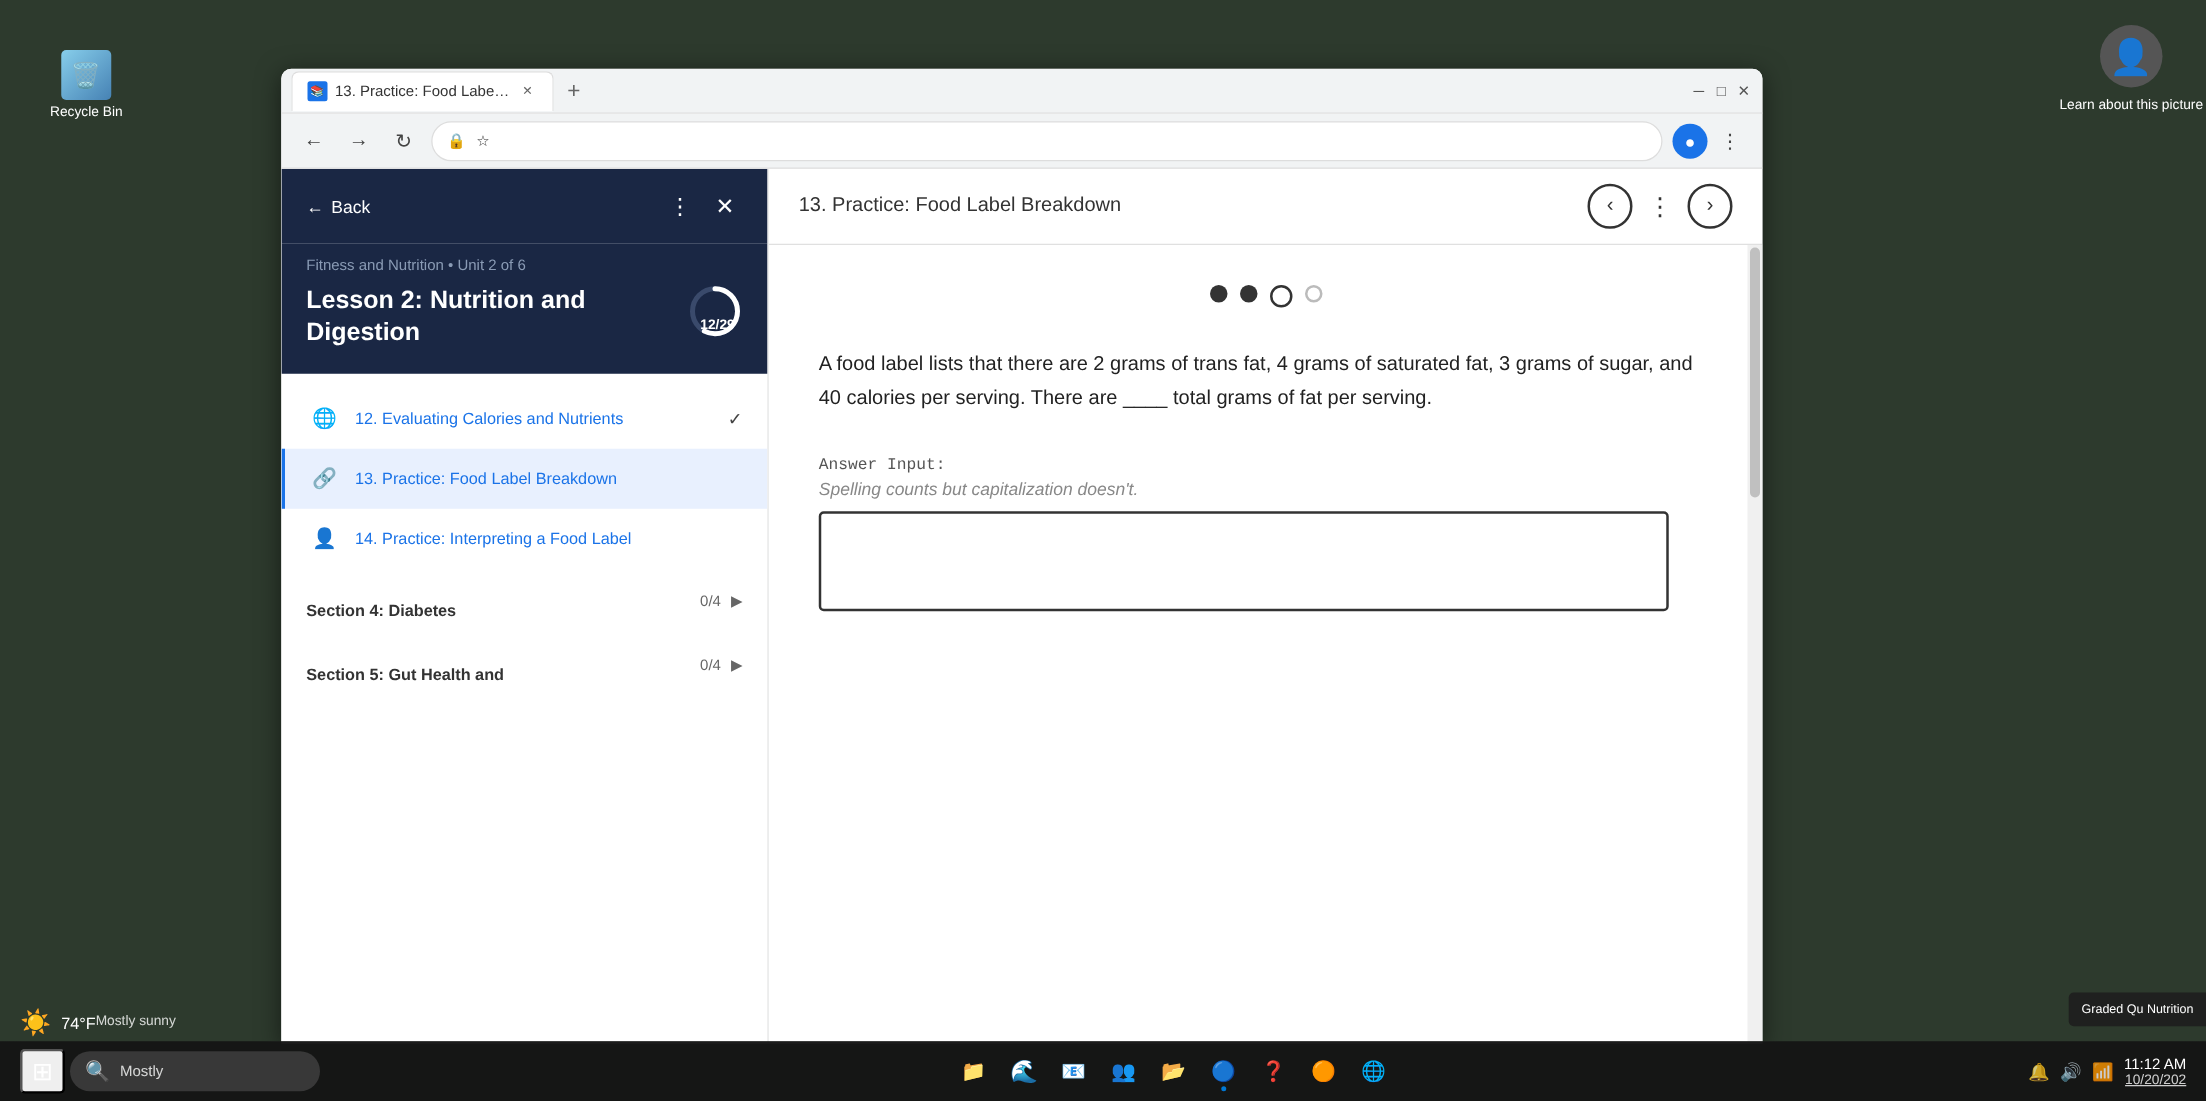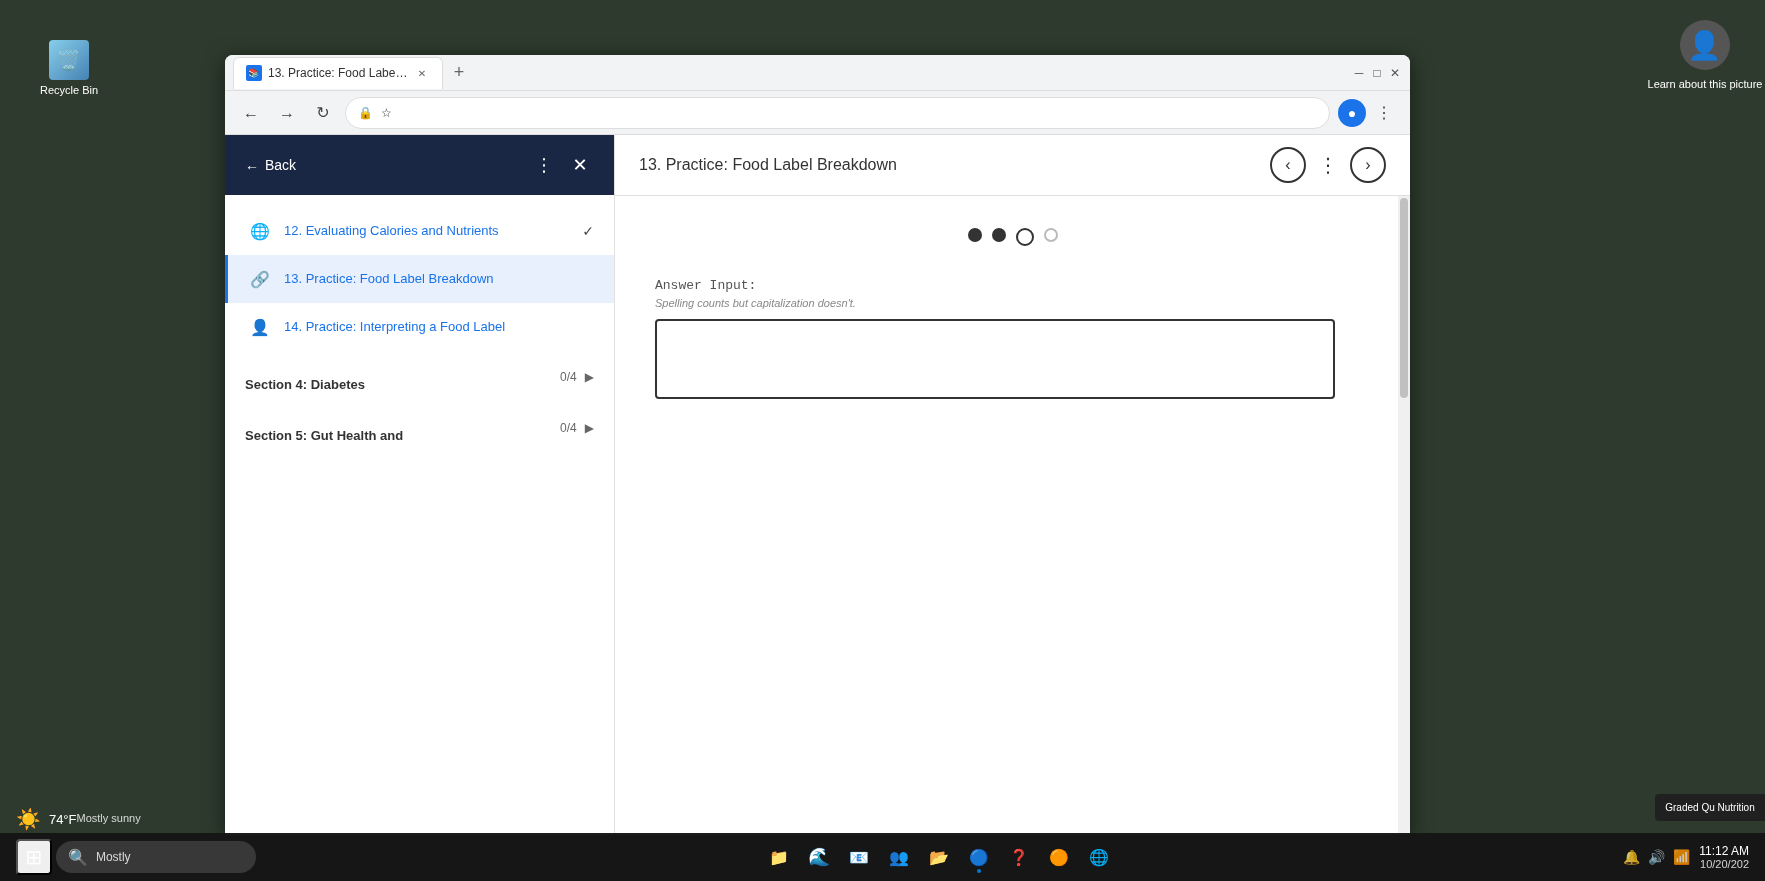--- a/index.html
+++ b/index.html
@@ -509,21 +509,21 @@
       line-height: 1.7;
       margin-bottom: 32px;
     }
     .answer-label {
       font-size: 13px;
       color: #555;
       margin-bottom: 4px;
       font-family: Liberation Mono, monospace;
     }
     .answer-hint {
-      font-size: 11px;
+      font-size: 14px;
       color: #888;
       font-style: italic;
       margin-bottom: 10px;
     }
     .answer-input {
       width: 680px;
       height: 80px;
       border: 2px solid #333;
       border-radius: 4px;
       padding: 12px;
@@ -625,20 +625,21 @@
     .taskbar-time {
       text-align: right;
     }
     .taskbar-time-main {
       font-size: 12px;
       color: white;
     }
     .taskbar-time-date {
       font-size: 11px;
       color: rgba(255,255,255,0.8);
+      text-decoration: underline;
     }
 
     
     .weather-widget {
       position: absolute;
       bottom: 50px;
       left: 16px;
       display: flex;
       align-items: center;
       gap: 8px;
@@ -731,20 +732,35 @@
         <div class="sidebar-back">
           <span>←</span>
           <span>Back</span>
         </div>
         <div class="sidebar-header-actions">
           <button class="sidebar-action-btn">⋮</button>
           <button class="sidebar-action-btn">✕</button>
         </div>
       </div>
 
+      <div class="course-info">
+        <div class="course-breadcrumb">Fitness and Nutrition  •  Unit 2 of 6</div>
+        <div class="course-title-row">
+          <div class="course-title">Lesson 2: Nutrition and Digestion</div>
+          <div class="progress-circle">
+            <svg width="44" height="44" viewBox="0 0 44 44" class="progress-svg">
+              <circle cx="22" cy="22" r="18" fill="none" stroke="#3a4a6b" stroke-width="4"></circle>
+              <circle cx="22" cy="22" r="18" fill="none" stroke="white" stroke-width="4" stroke-dasharray="113" stroke-dashoffset="48" stroke-linecap="round"></circle>
+            </svg>
+            <div style="position:absolute; margin-top:-38px; margin-left:2px; width:44px; height:44px; display:flex; align-items:center; justify-content:center; color:white; font-size:11px; font-weight:bold;">
+              <span>12/29</span>
+            </div>
+          </div>
+        </div>
+      </div>
 
       <div class="sidebar-list">
 
         <div class="sidebar-item">
           <div class="sidebar-item-icon">🌐</div>
           <span class="sidebar-item-text">12. Evaluating Calories and Nutrients</span>
           <span class="sidebar-item-check">✓</span>
         </div>
 
         <div class="sidebar-item active">
@@ -791,20 +807,21 @@
 
         
         <div class="progress-dots">
           <div class="dot dot-filled"></div>
           <div class="dot dot-filled"></div>
           <div class="dot dot-ring"></div>
           <div class="dot dot-empty"></div>
         </div>
 
         
+        <div class="question-text">A food label lists that there are 2 grams of trans fat, 4 grams of saturated fat, 3 grams of sugar, and 40 calories per serving. There are ____ total grams of fat per serving.</div>
 
         
         <div class="answer-label">Answer Input:</div>
         <div class="answer-hint">Spelling counts but capitalization doesn't.</div>
         <textarea class="answer-input" style=""></textarea>
 
         
         <div style="position:absolute; right:0; top:0; width:12px; height:100%; background:#f0f0f0;">
           <div style="width:8px; height:200px; background:#c0c0c0; border-radius:4px; margin:2px;"></div>
         </div>

